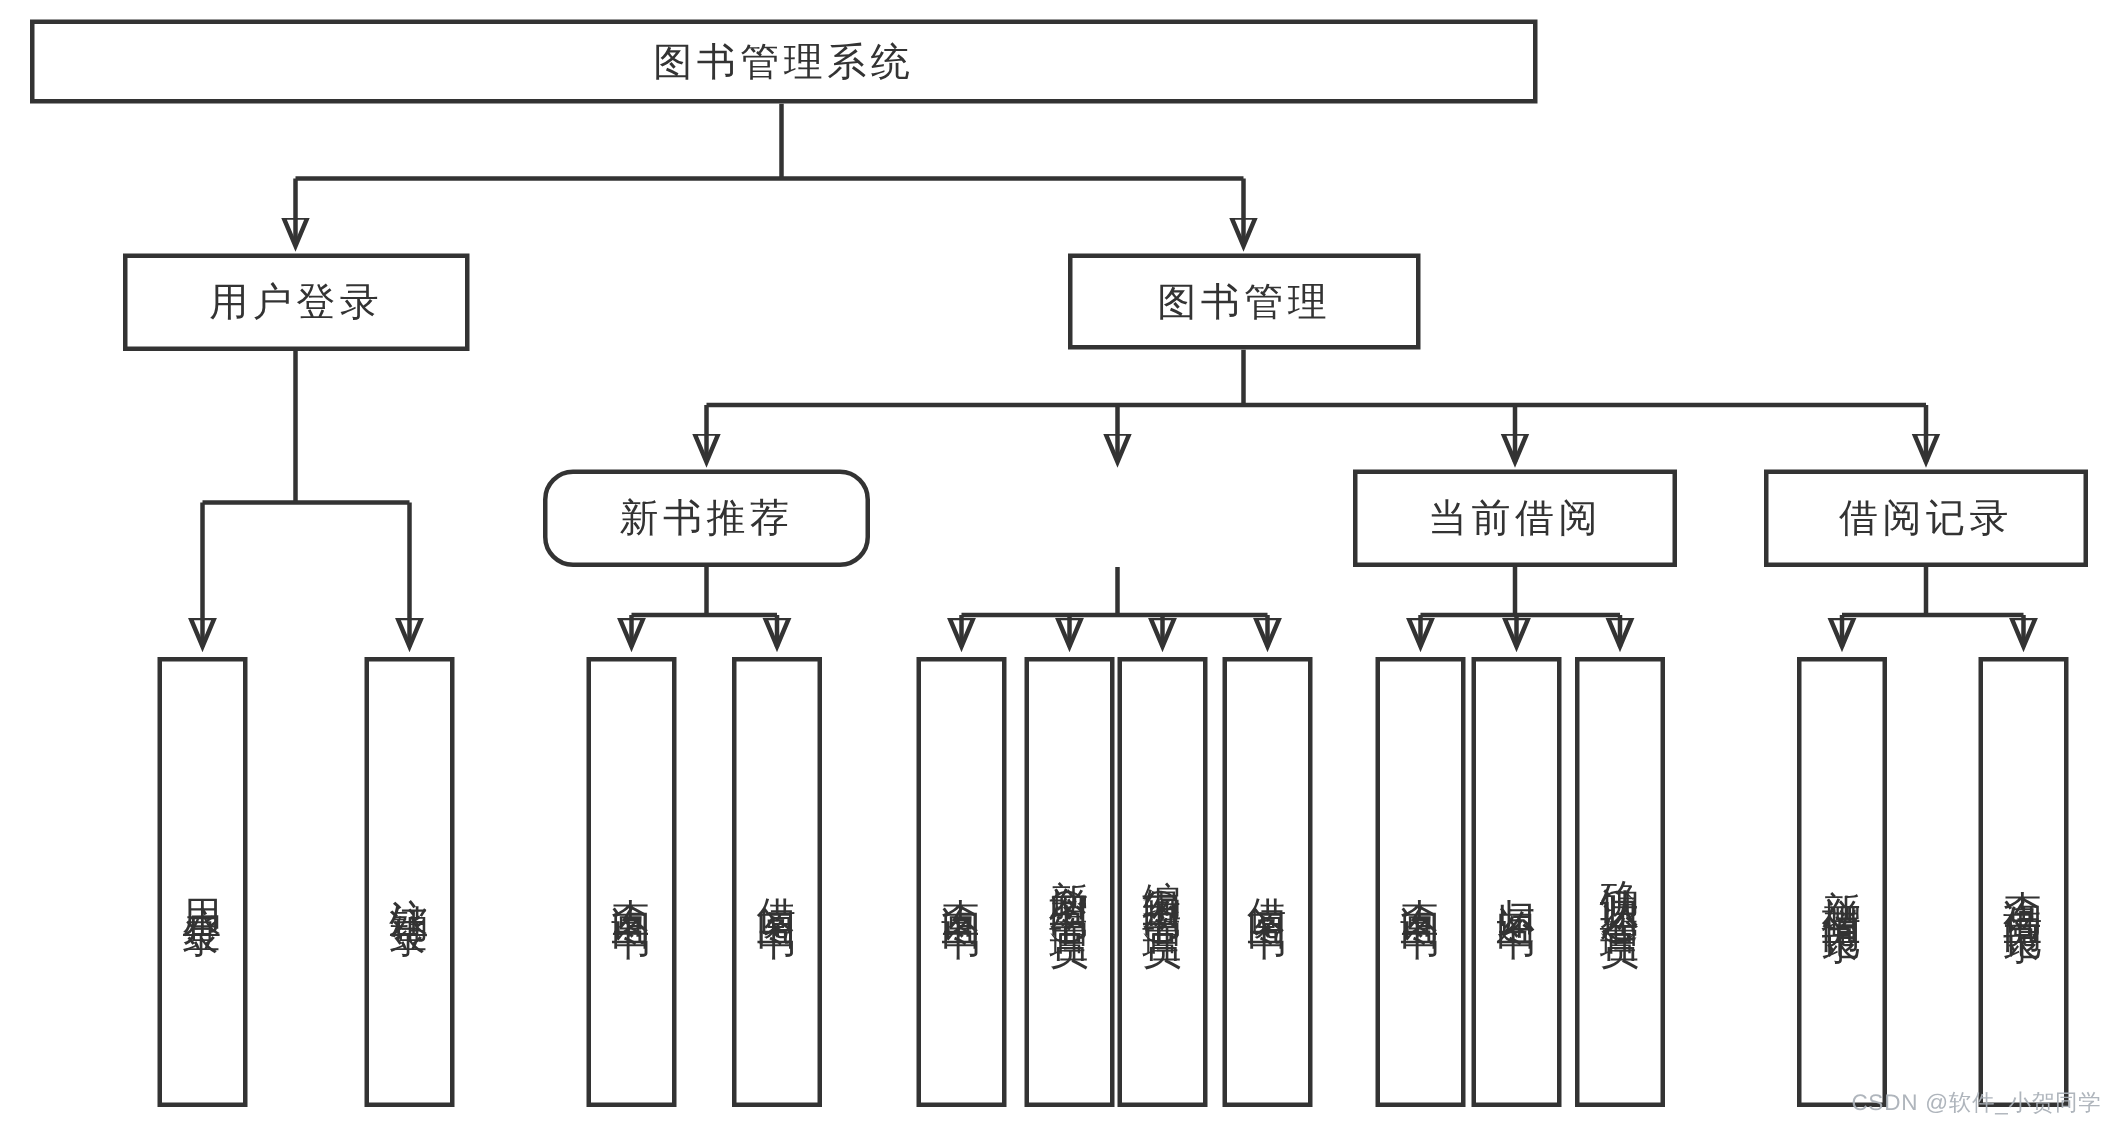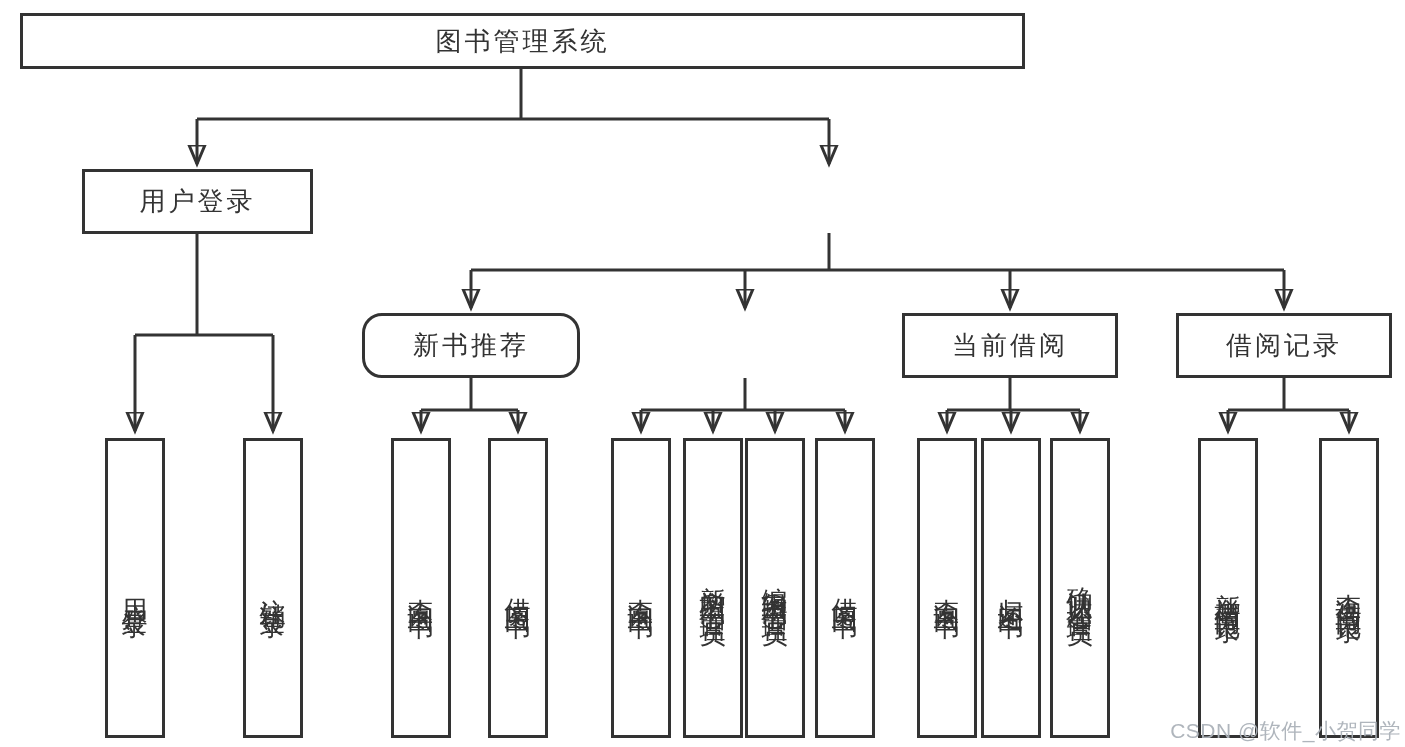--- a/index.html
+++ b/index.html
@@ -25,21 +25,21 @@
     display: flex; align-items: center; justify-content: center;
     overflow: hidden;
   }
   .vtext {
     writing-mode: vertical-rl; text-orientation: mixed;
     font-size: 26px; letter-spacing: 5px; line-height: 1;
     color: #333333; white-space: nowrap;
   }
   .watermark {
     position: absolute; right: 4px; bottom: 2px;
-    font-size: 21px; letter-spacing: 0.5px;
+    font-size: 15px; letter-spacing: 0.5px;
     color: rgba(171, 177, 184, 0.95);
     white-space: nowrap;
   }
 </style>
 </head>
 <body>
 
 <div class="stage">
 
   <svg class="wires" viewBox="0 0 1405 747" xmlns="http://www.w3.org/2000/svg">
@@ -86,20 +86,21 @@
 
     <path d="M1284 378 V410"></path>
     <path d="M1228 410 H1349"></path>
     <path class="arrow" d="M1228 410 V431"></path>
     <path class="arrow" d="M1349 410 V431"></path>
   </svg>
 
   <div class="node" style="left:20px; top:13px; width:1005px; height:56px;">图书管理系统</div>
 
   <div class="node" style="left:82px; top:169px; width:231px; height:65px;">用户登录</div>
+  <div class="node" style="left:712px; top:169px; width:235px; height:64px;">图书管理</div>
 
   <div class="node" style="left:362px; top:313px; width:218px; height:65px;border-radius:20px;">新书推荐</div>
   <div class="node" style="left:1176px; top:313px; width:216px; height:65px;">借阅记录</div>
   <div class="node" style="left:902px; top:313px; width:216px; height:65px;">当前借阅</div>
 
   <div class="leaf" style="left:105px; top:438px; width:60px; height:300px;">
     <span class="vtext">用户登录</span>
   </div>
   <div class="leaf" style="left:243px; top:438px; width:60px; height:300px;">
     <span class="vtext">注销登录</span>

